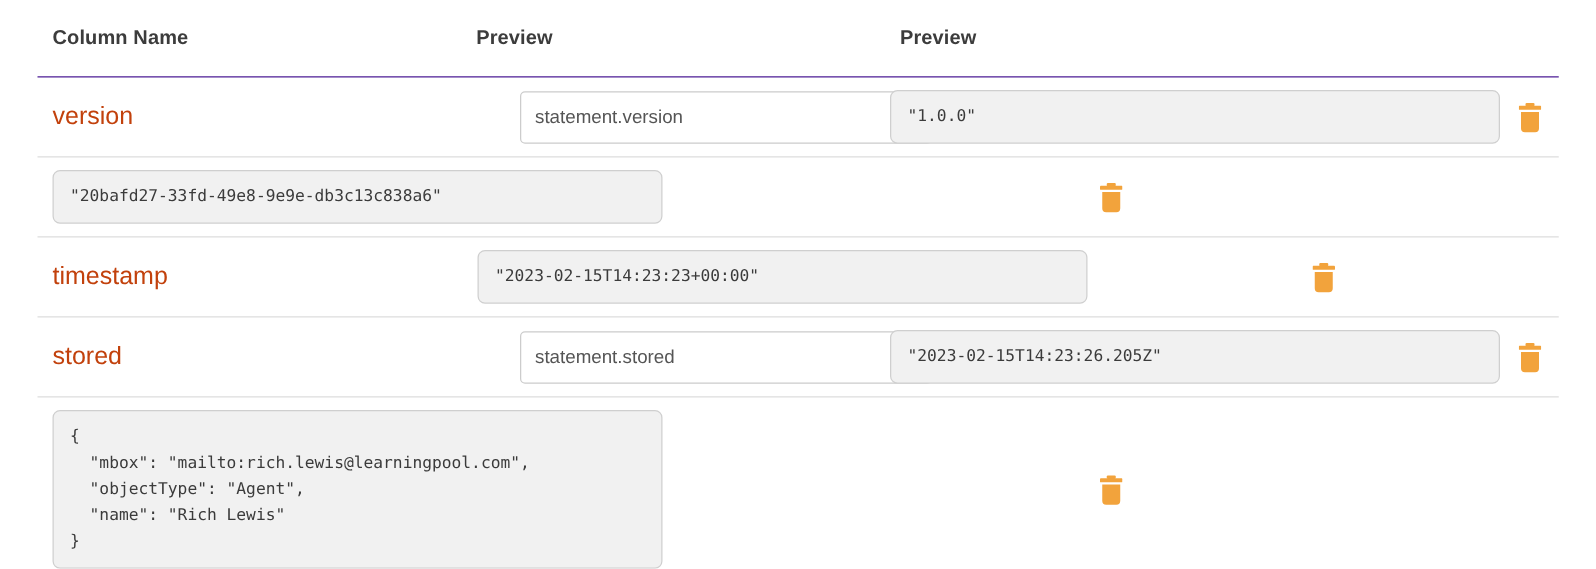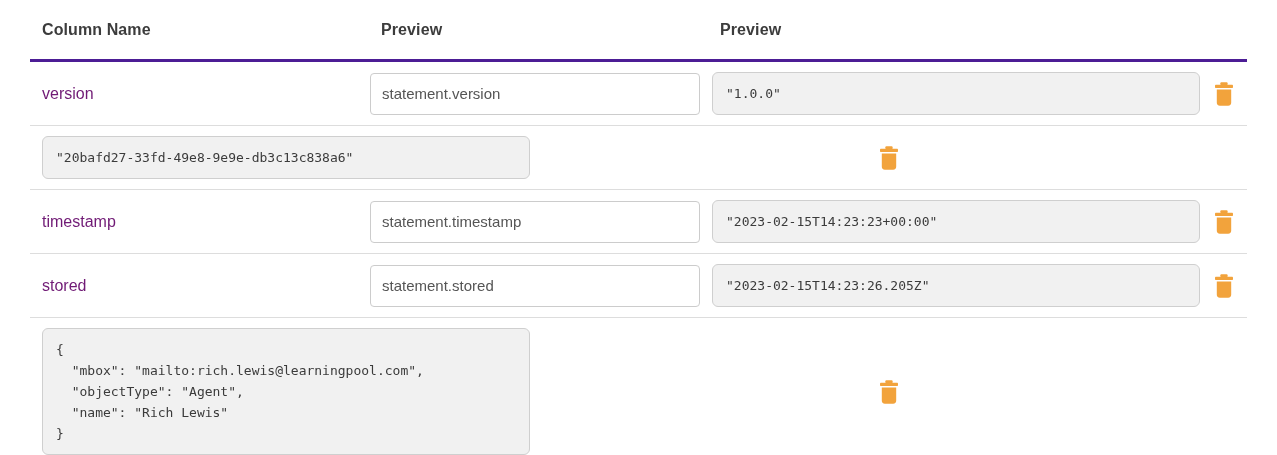--- a/index.html
+++ b/index.html
@@ -9,60 +9,61 @@
     background: #ffffff;
     font-family: "Liberation Sans", sans-serif;
   }
   .mapping-table { margin: 0 30px; width: 1217px; }
 
   .header-row {
     display: flex;
     align-items: center;
     height: 62px;
     box-sizing: border-box;
-    border-bottom: 3px solid #4c1d95;
+    border-bottom: 1px solid #4c1d95;
   }
   .hcell {
     font-weight: 700;
     font-size: 16px;
     color: #3c3c3c;
     letter-spacing: 0.1px;
   }
 
   .row {
     display: flex;
     align-items: center;
     padding: 10px 0;
     border-bottom: 1px solid #dddddd;
   }
   .row:last-child { border-bottom: none; }
 
   .c-name {
     width: 340px;
     box-sizing: border-box;
     padding-left: 12px;
-    font-size: 16px;
-    color: #701a75;
+    font-size: 20px;
+    color: #c2410c;
   }
   .h-name { width: 340px; box-sizing: border-box; padding-left: 12px; }
 
   .c-source { width: 330px; box-sizing: border-box; }
   .h-source { width: 330px; box-sizing: border-box; padding-left: 11px; }
   .c-source input {
     width: 100%;
     height: 42px;
     box-sizing: border-box;
     border: 1px solid #cccccc;
     border-radius: 4px;
     padding: 0 11px;
     font-size: 15px;
     color: #555555;
     font-family: "Liberation Sans", sans-serif;
     background: #ffffff;
     outline: none;
+    margin-left: 46px;
   }
 
   .c-preview { width: 488px; margin-left: 12px; box-sizing: border-box; }
   .h-preview { flex: 1; box-sizing: border-box; padding-left: 20px; }
   .preview-box {
     background: #f1f1f1;
     border: 1px solid #cfcfcf;
     border-radius: 6px;
     padding: 10px 13px;
     font-family: "DejaVu Sans Mono", monospace;
@@ -132,23 +133,20 @@
             <rect x="0" y="2.6" width="20" height="3.6" rx="0.8"></rect>
             <path d="M2 8 h16 v14.5 a3.5 3.5 0 0 1 -3.5 3.5 h-9 a3.5 3.5 0 0 1 -3.5 -3.5 z"></path>
           </g>
         </svg>
       </button>
     </div>
   </div>
 
   <div class="row">
     <div class="c-name">timestamp</div>
-    <div class="c-source">
-      <input type="text" value="statement.timestamp" style="">
-    </div>
     <div class="c-preview">
       <div class="preview-box">"2023-02-15T14:23:23+00:00"</div>
     </div>
     <div class="c-actions">
       <button class="trash-btn">
         <svg width="18" height="26" viewBox="0 0 20 26">
           <g fill="#F2A33C">
             <rect x="6" y="0" width="8" height="3.2" rx="1"></rect>
             <rect x="0" y="2.6" width="20" height="3.6" rx="0.8"></rect>
             <path d="M2 8 h16 v14.5 a3.5 3.5 0 0 1 -3.5 3.5 h-9 a3.5 3.5 0 0 1 -3.5 -3.5 z"></path>

